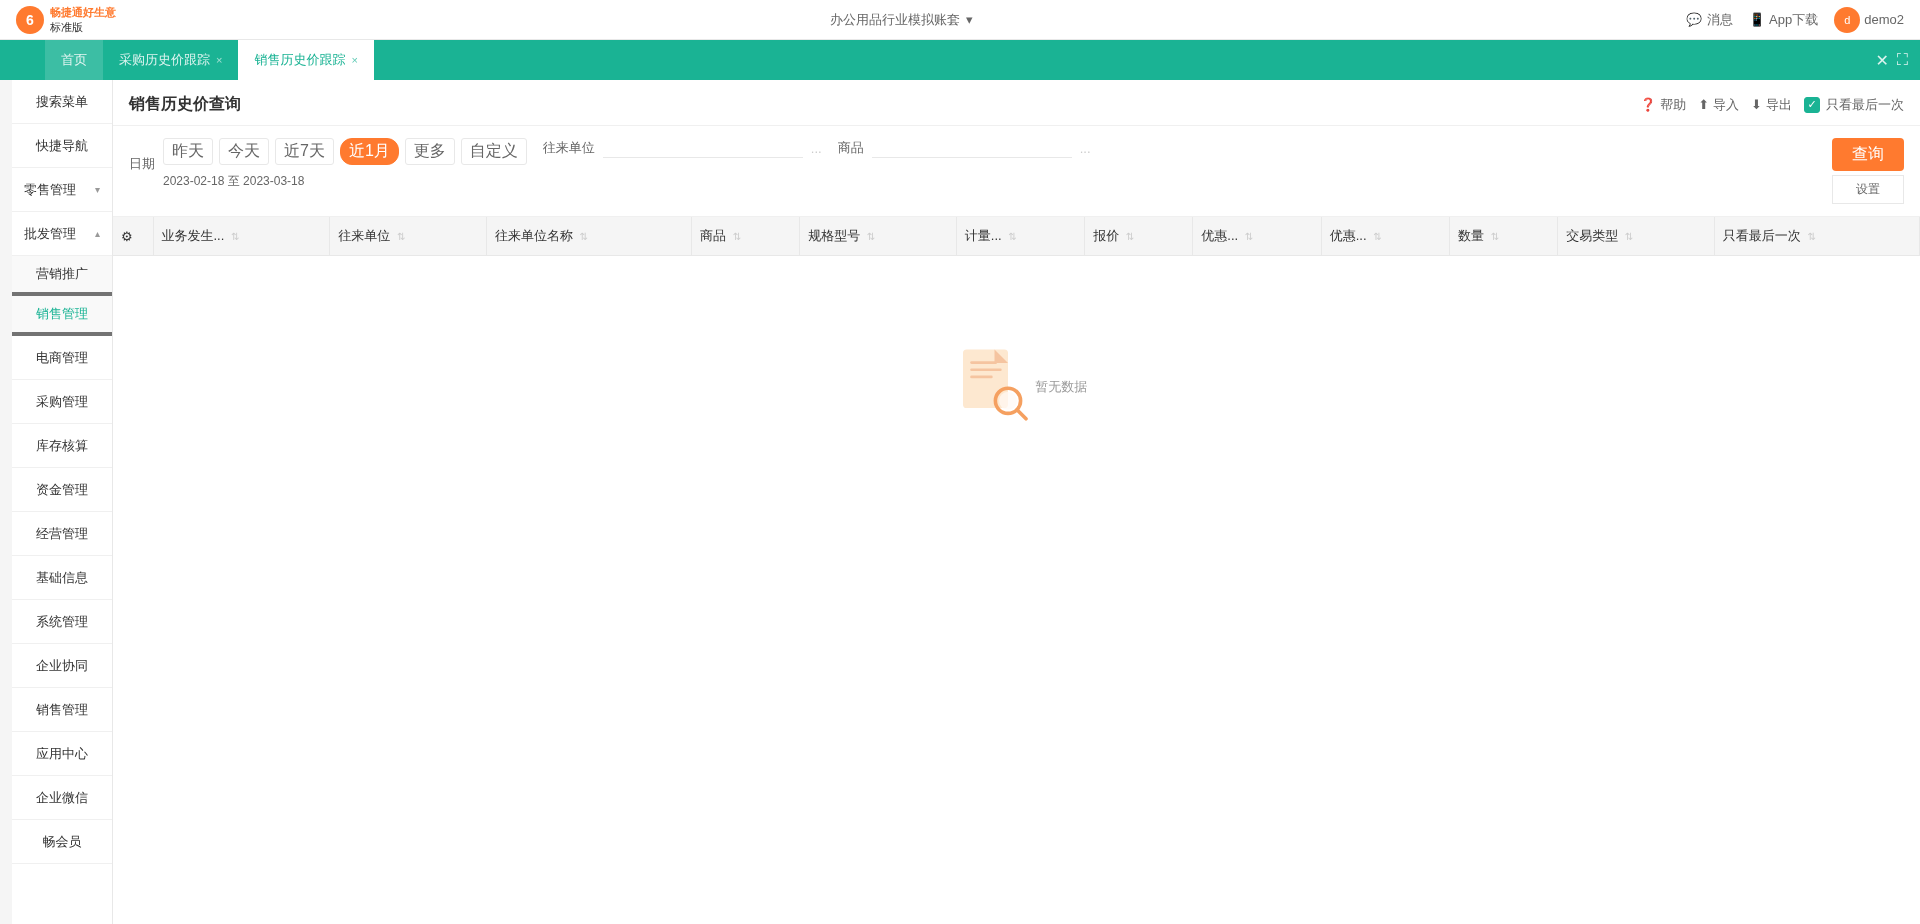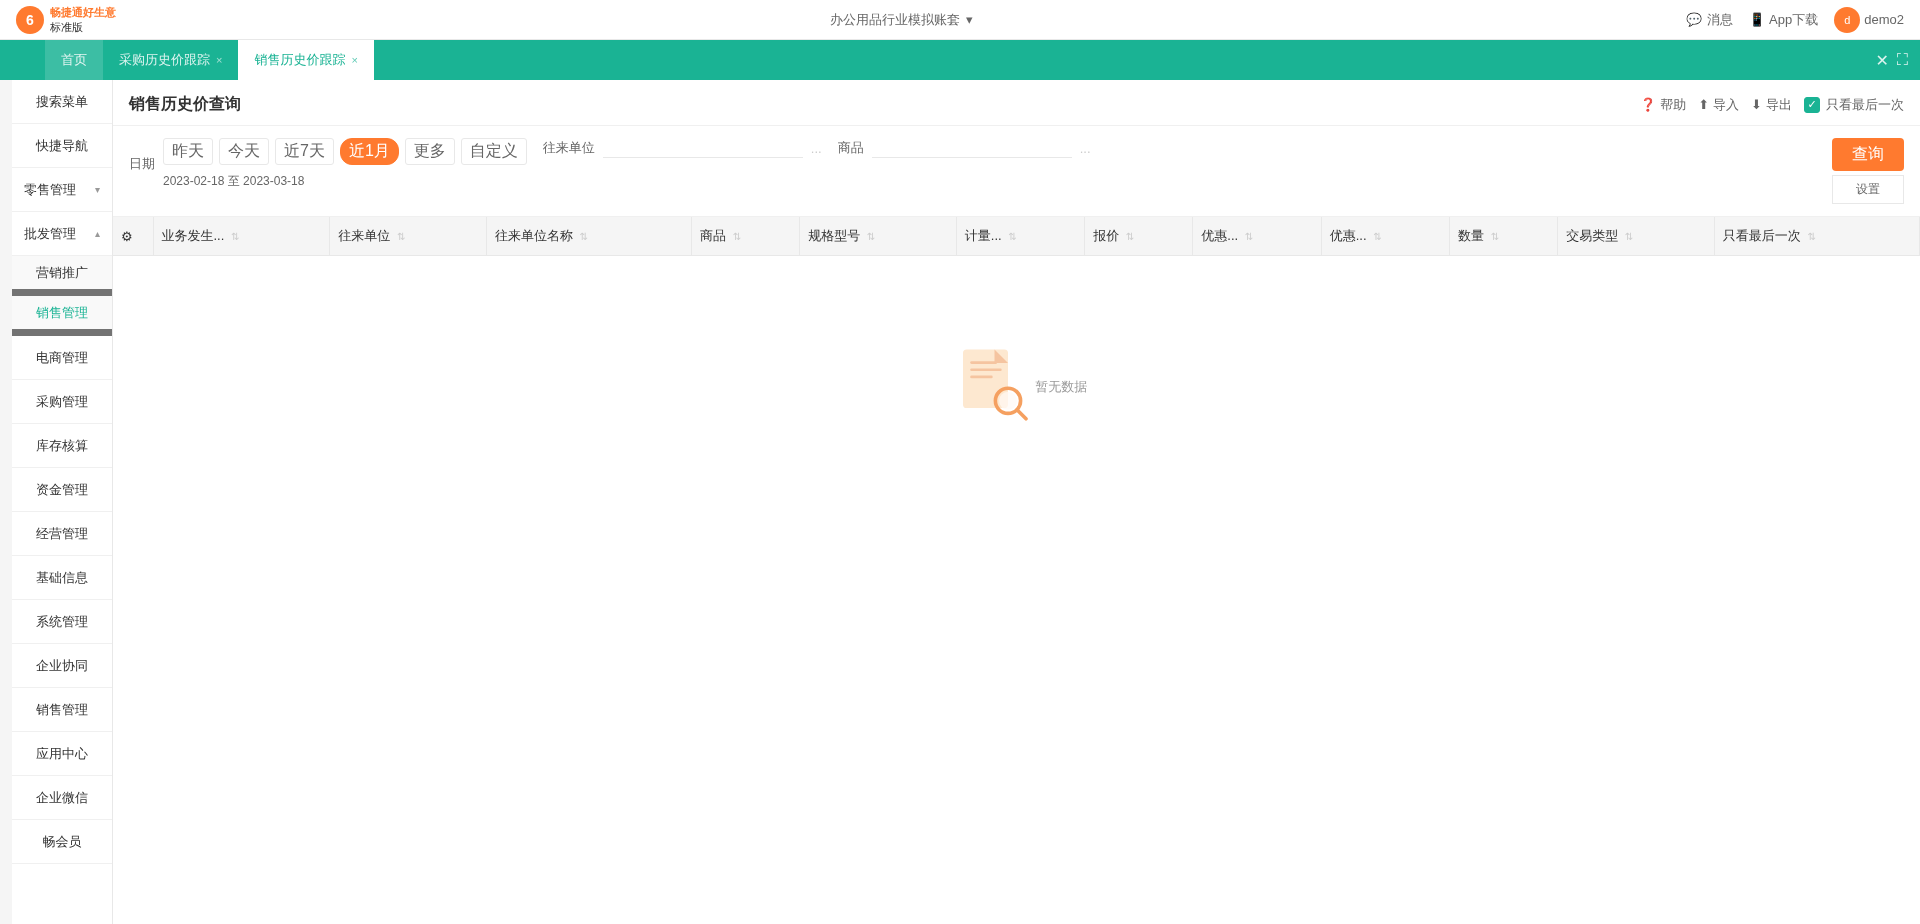--- a/index.html
+++ b/index.html
@@ -107,21 +107,21 @@
     .sidebar-arrow { font-size: 10px; color: #999; }
     .sidebar-sub-item {
       height: 40px;
       display: flex;
       align-items: center;
       justify-content: center;
       font-size: 13px;
       color: #333;
       cursor: pointer;
       background: #f9f9f9;
-      border-bottom: 7px solid #737373;
+      border-bottom: 4px solid #737373;
     }
     .sidebar-sub-item.active { color: #1ab394; }
 
     
     .main-content {
       flex: 1;
       background: #fff;
       overflow: auto;
       padding: 0;
     }

